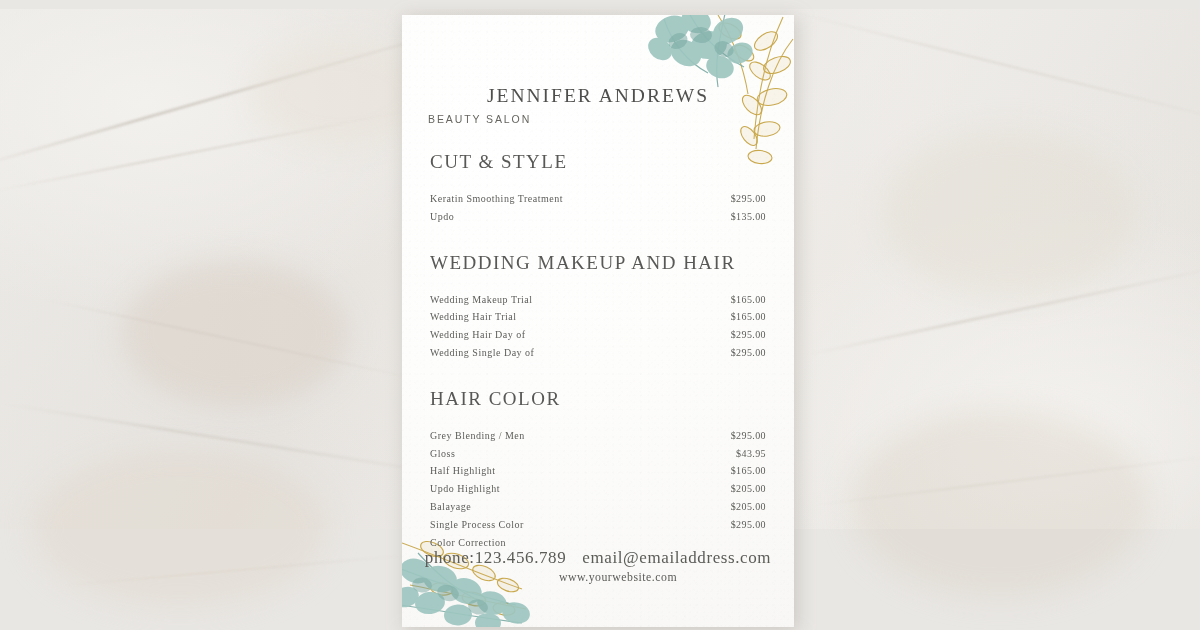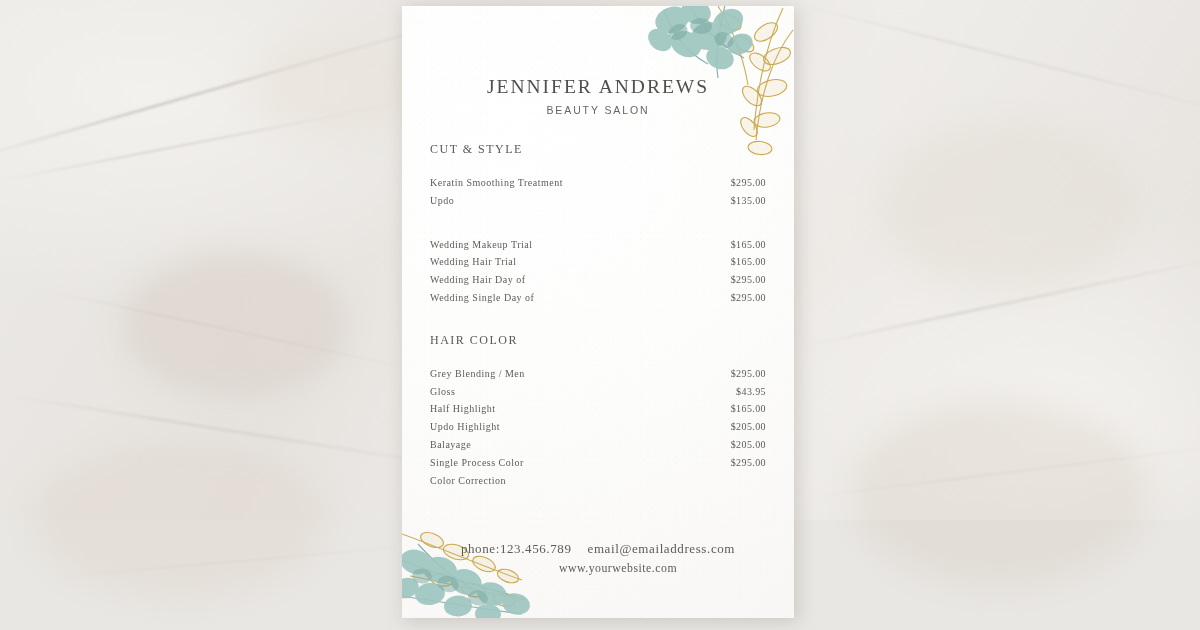--- a/index.html
+++ b/index.html
@@ -17,20 +17,21 @@
   
   .stage {
     position: relative;
     width: 1200px;
     height: 520px;
     background:
       radial-gradient(ellipse 520px 300px at 12% 18%, #f3f1ee 0%, rgba(243,241,238,0) 70%),
       radial-gradient(ellipse 460px 320px at 88% 82%, #f4f2ef 0%, rgba(244,242,239,0) 72%),
       radial-gradient(ellipse 700px 420px at 60% 50%, #edeae6 0%, rgba(237,234,230,0) 75%),
       linear-gradient(120deg, #eceae6 0%, #e6e3df 35%, #efedea 60%, #e4e1dc 100%);
+    margin-top: 9px;
   }
   .vein {
     position: absolute;
     background: linear-gradient(90deg, rgba(200,193,184,0) 0%, rgba(186,178,166,0.55) 35%, rgba(170,160,146,0.35) 60%, rgba(200,193,184,0) 100%);
     filter: blur(1.2px);
     pointer-events: none;
   }
   .v1 { left: -40px; top: 86px;  width: 520px; height: 3px; transform: rotate(-16deg); }
   .v2 { left: -10px; top: 140px; width: 430px; height: 2px; transform: rotate(-11deg); opacity: .7; }
   .v3 { left: 40px;  top: 330px; width: 390px; height: 2px; transform: rotate(12deg); opacity: .55; }
@@ -102,33 +103,33 @@
   }
   .salon-name {
     text-align: center;
     margin-top: 70px;
     font-size: 19.5px;
     letter-spacing: 2.0px;
     color: #4f4f4d;
     font-family: "Liberation Serif", serif;
   }
   .salon-sub {
-    text-align: center;
+    text-align: left;
     margin-top: 6px;
     font-size: 10.5px;
     letter-spacing: 1.9px;
     color: #66655f;
     font-family: "Liberation Sans", sans-serif;
   }
 
   .section {
     margin-top: 26px;
   }
   .section-title {
-    font-size: 12px;
+    font-size: 19px;
     letter-spacing: 1.5px;
     color: #585856;
     padding-left: 2px;
     font-family: "Liberation Serif", serif;
   }
   .items {
     margin-top: 17px;
   }
   .item-row {
     display: flex;
@@ -155,21 +156,21 @@
   .footer {
     position: absolute;
     left: 0;
     right: 0;
     bottom: 42px;
     text-align: center;
     color: #5b5b58;
     font-family: "Liberation Serif", serif;
   }
   .footer-line {
-    font-size: 13px;
+    font-size: 17px;
     letter-spacing: 0.6px;
     line-height: 17px;
   }
   .footer-line .gap { display: inline-block; width: 16px; }
   .footer-web {
     margin-top: 4px;
     font-size: 11.8px;
     letter-spacing: 0.5px;
     padding-left: 40px;
   }
@@ -292,20 +293,21 @@
                 <span class="item-price">$295.00</span>
               </div>
               <div class="item-row">
                 <span class="item-name">Updo</span>
                 <span class="item-spacer"></span>
                 <span class="item-price">$135.00</span>
               </div>
             </div>
           </div>
           <div class="section">
+            <div class="section-title">WEDDING MAKEUP AND HAIR</div>
             <div class="items">
               <div class="item-row">
                 <span class="item-name">Wedding Makeup Trial</span>
                 <span class="item-spacer"></span>
                 <span class="item-price">$165.00</span>
               </div>
               <div class="item-row">
                 <span class="item-name">Wedding Hair Trial</span>
                 <span class="item-spacer"></span>
                 <span class="item-price">$165.00</span>

